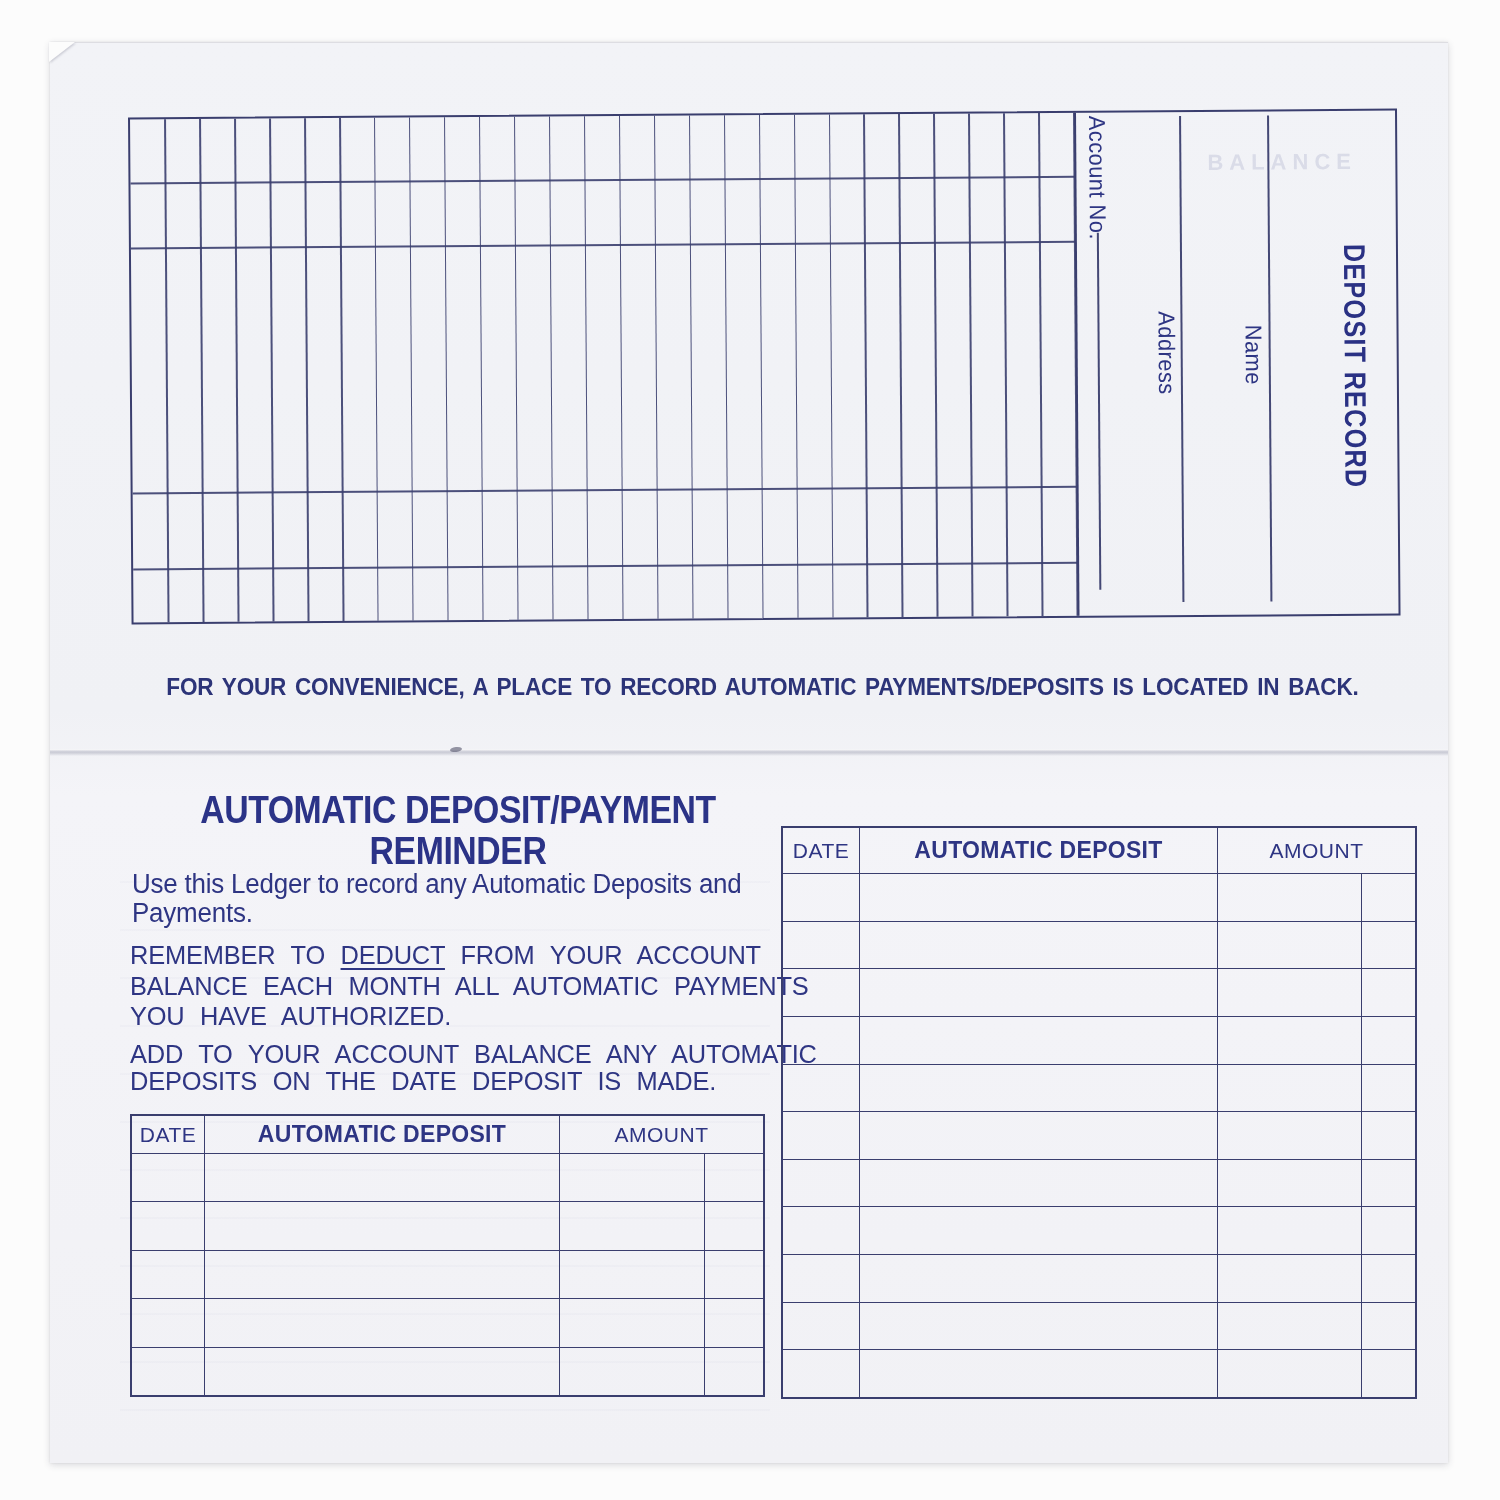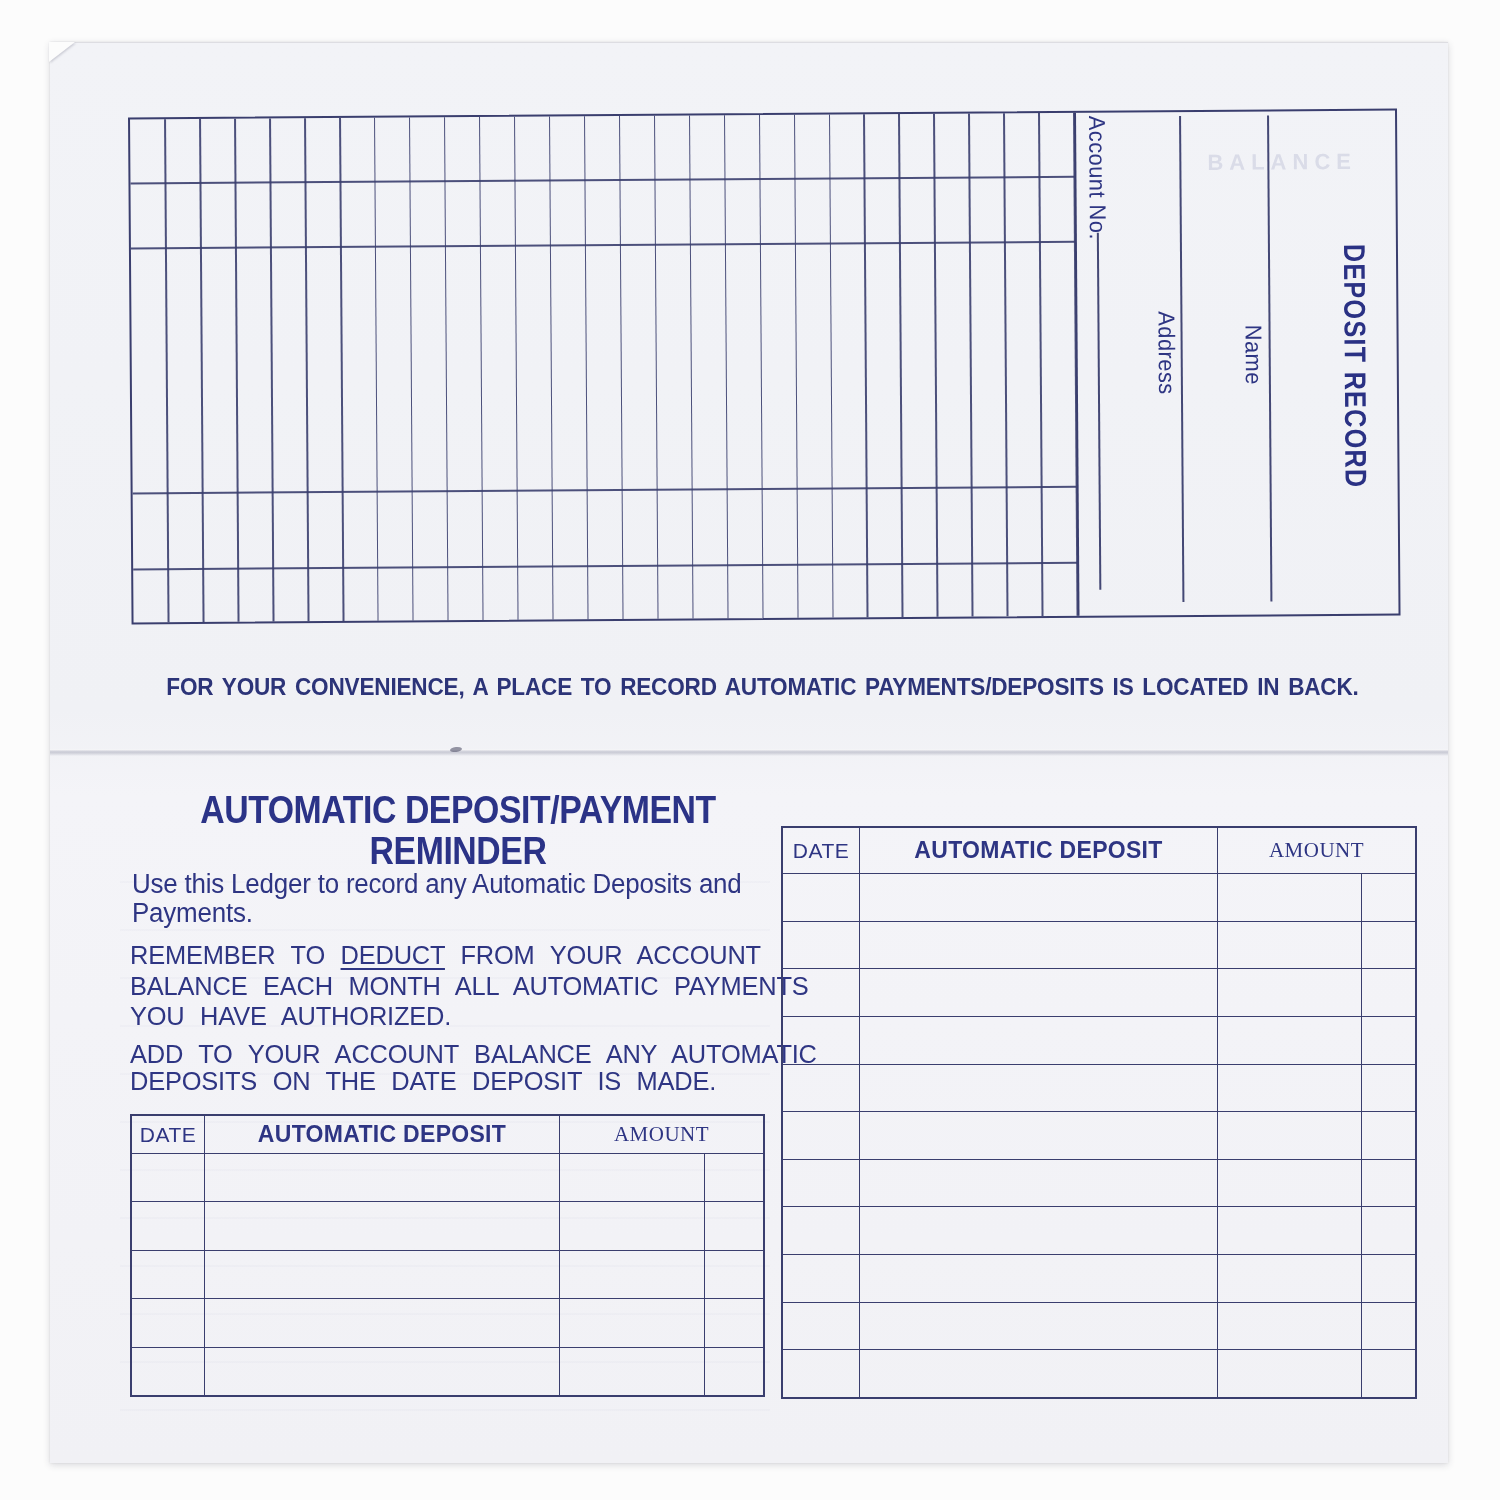--- a/index.html
+++ b/index.html
@@ -95,21 +95,21 @@
   .t-right{left:731px;top:783px;width:636px;height:573px;}
   .thead{display:flex;border-bottom:1.6px solid var(--ink,#3a3e6e);align-items:center;}
   .t-left .thead{height:37px;}
   .t-right .thead{height:45px;}
   .th{display:flex;align-items:center;justify-content:center;box-sizing:border-box;height:100%;
       border-right:1.6px solid var(--ink,#3a3e6e);font-size:21px;letter-spacing:.5px;color:#2e3583;}
   .th:last-child{border-right:none;}
   .th-dep{font-weight:bold;font-size:23px;letter-spacing:.3px;}
   .t-left  .th-date{width:73px;}  .t-left  .th-dep{width:355px;}
   .t-right .th-date{width:77px;}  .t-right .th-dep{width:358px;}
-  .th-amt{flex:1;font-family:Liberation Serif, serif;}
+  .th-amt{flex:1;}
   .tbody{flex:1;display:flex;flex-direction:column;}
   .trow{flex:1;display:flex;border-bottom:1.6px solid var(--ink,#3a3e6e);}
   .trow:last-child{border-bottom:none;}
   .tcell{box-sizing:border-box;border-right:1.5px solid var(--ink,#3a3e6e);}
   .tcell:last-child{border-right:none;}
   .t-left  .c-date{width:73px;} .t-left  .c-dep{width:355px;} .t-left  .c-amt{width:145px;}
   .t-right .c-date{width:77px;} .t-right .c-dep{width:358px;} .t-right .c-amt{width:144px;}
   .c-cents{flex:1;}
 </style>
 </head>

